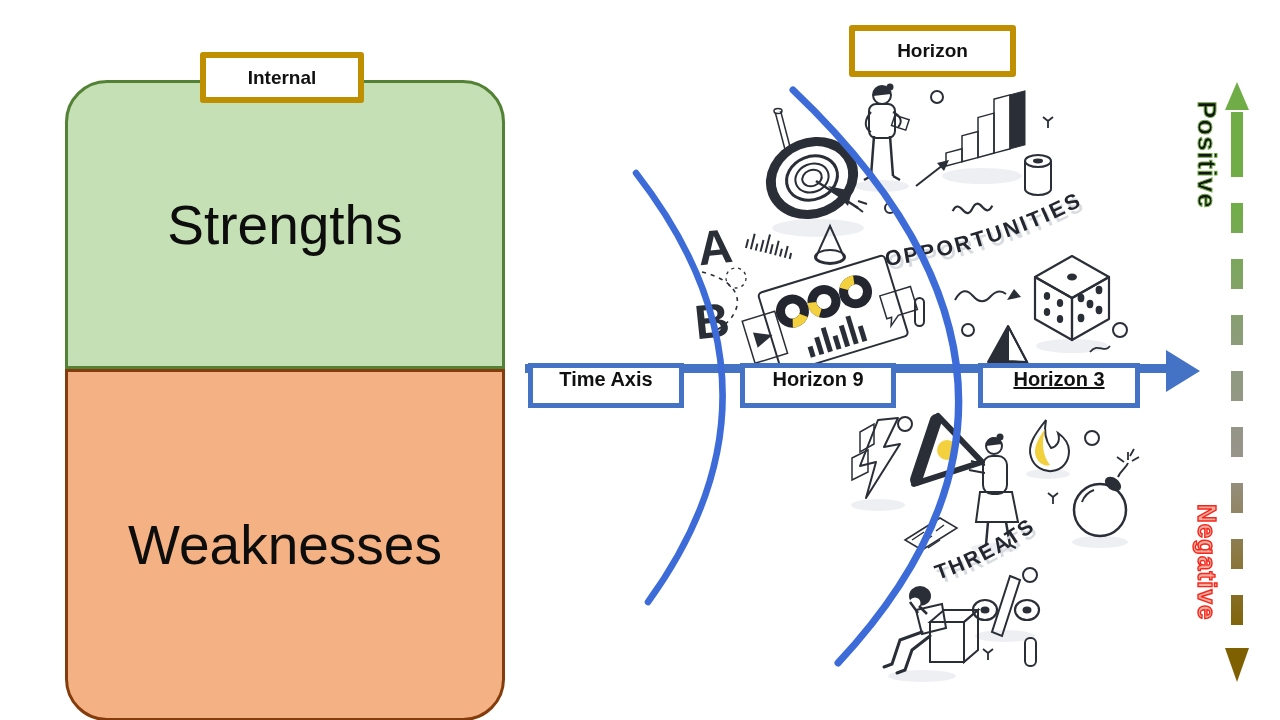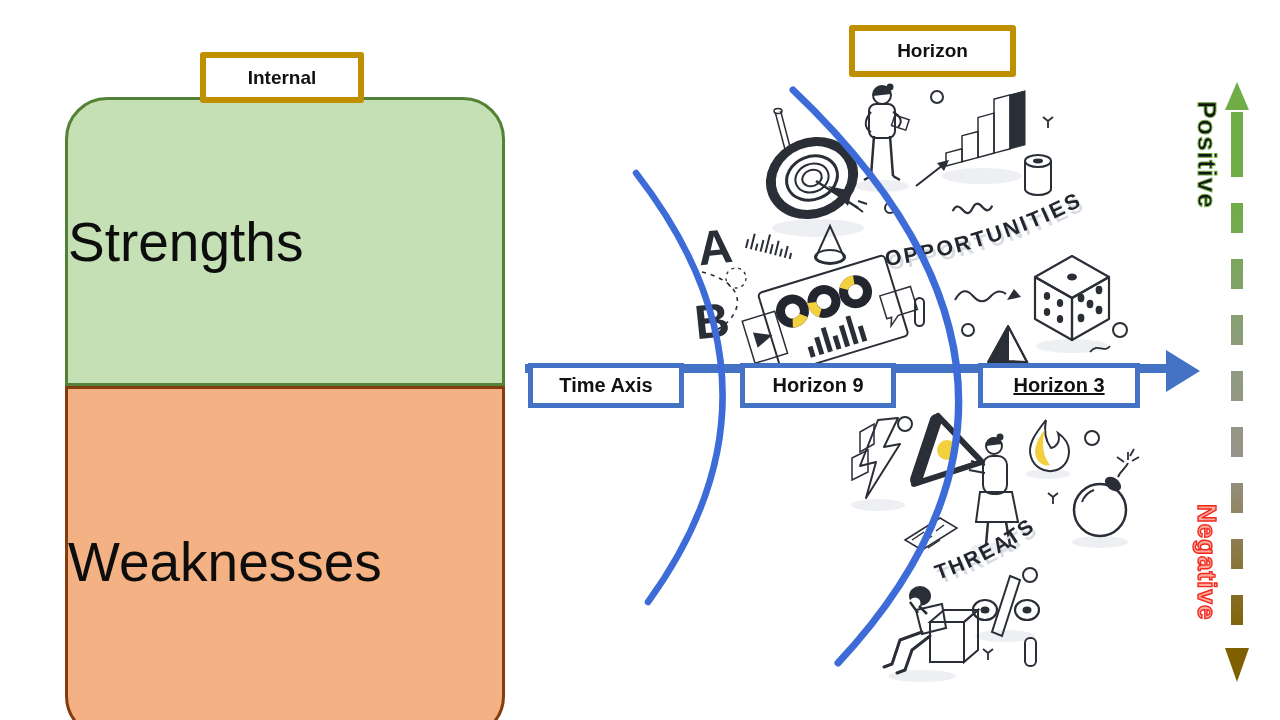--- a/index.html
+++ b/index.html
@@ -11,40 +11,40 @@
   .abs{position:absolute;}
   
   .cat-label{
     border:6px solid var(--gold);
     background:#fff;border-radius:3px;
     display:flex;align-items:center;justify-content:center;
     font-size:19px;font-weight:bold;color:#111;z-index:4;
   }
   
   .swot-box{
-    left:65px;width:440px;display:flex;align-items:center;justify-content:flex-start;
-    font-size:55px;color:#0d0d0d;z-index:1;box-sizing:border-box;margin-top:17px;
+    left:65px;width:440px;display:flex;align-items:center;justify-content:center;
+    font-size:55px;color:#0d0d0d;z-index:1;box-sizing:border-box;
   }
   #strengths-box{
     top:80px;height:289px;background:var(--sfill);
     border:3px solid var(--sborder);border-radius:42px 42px 0 0;
   }
   #weaknesses-box{
     top:369px;height:352px;background:var(--wfill);
     border:3px solid var(--wborder);border-radius:0 0 42px 42px;
   }
   
   #illo{left:520px;top:75px;z-index:2;}
   .ink-s{stroke:var(--ink);fill:none;}
   .ink-f{fill:var(--ink);}
   text{font-family:"Liberation Sans","DejaVu Sans",sans-serif;}
   
   .axis-box{
     top:363px;height:45px;border:5px solid var(--blue);background:#fff;
-    display:flex;align-items:center;justify-content:center;
+    display:flex;align-items:flex-start;justify-content:center;
     font-size:20px;font-weight:bold;color:#111;z-index:3;box-sizing:border-box;
   }
   #time-axis-box{left:528px;width:156px;}
   #horizon2-box{left:740px;width:156px;}
   #horizon3-box{left:978px;width:162px;text-decoration:underline;}
   
   #outcome-axis{left:1186px;top:75px;z-index:2;}
   .v-label{
     writing-mode:vertical-rl;font-size:26px;font-weight:600;letter-spacing:1px;z-index:3;
   }

